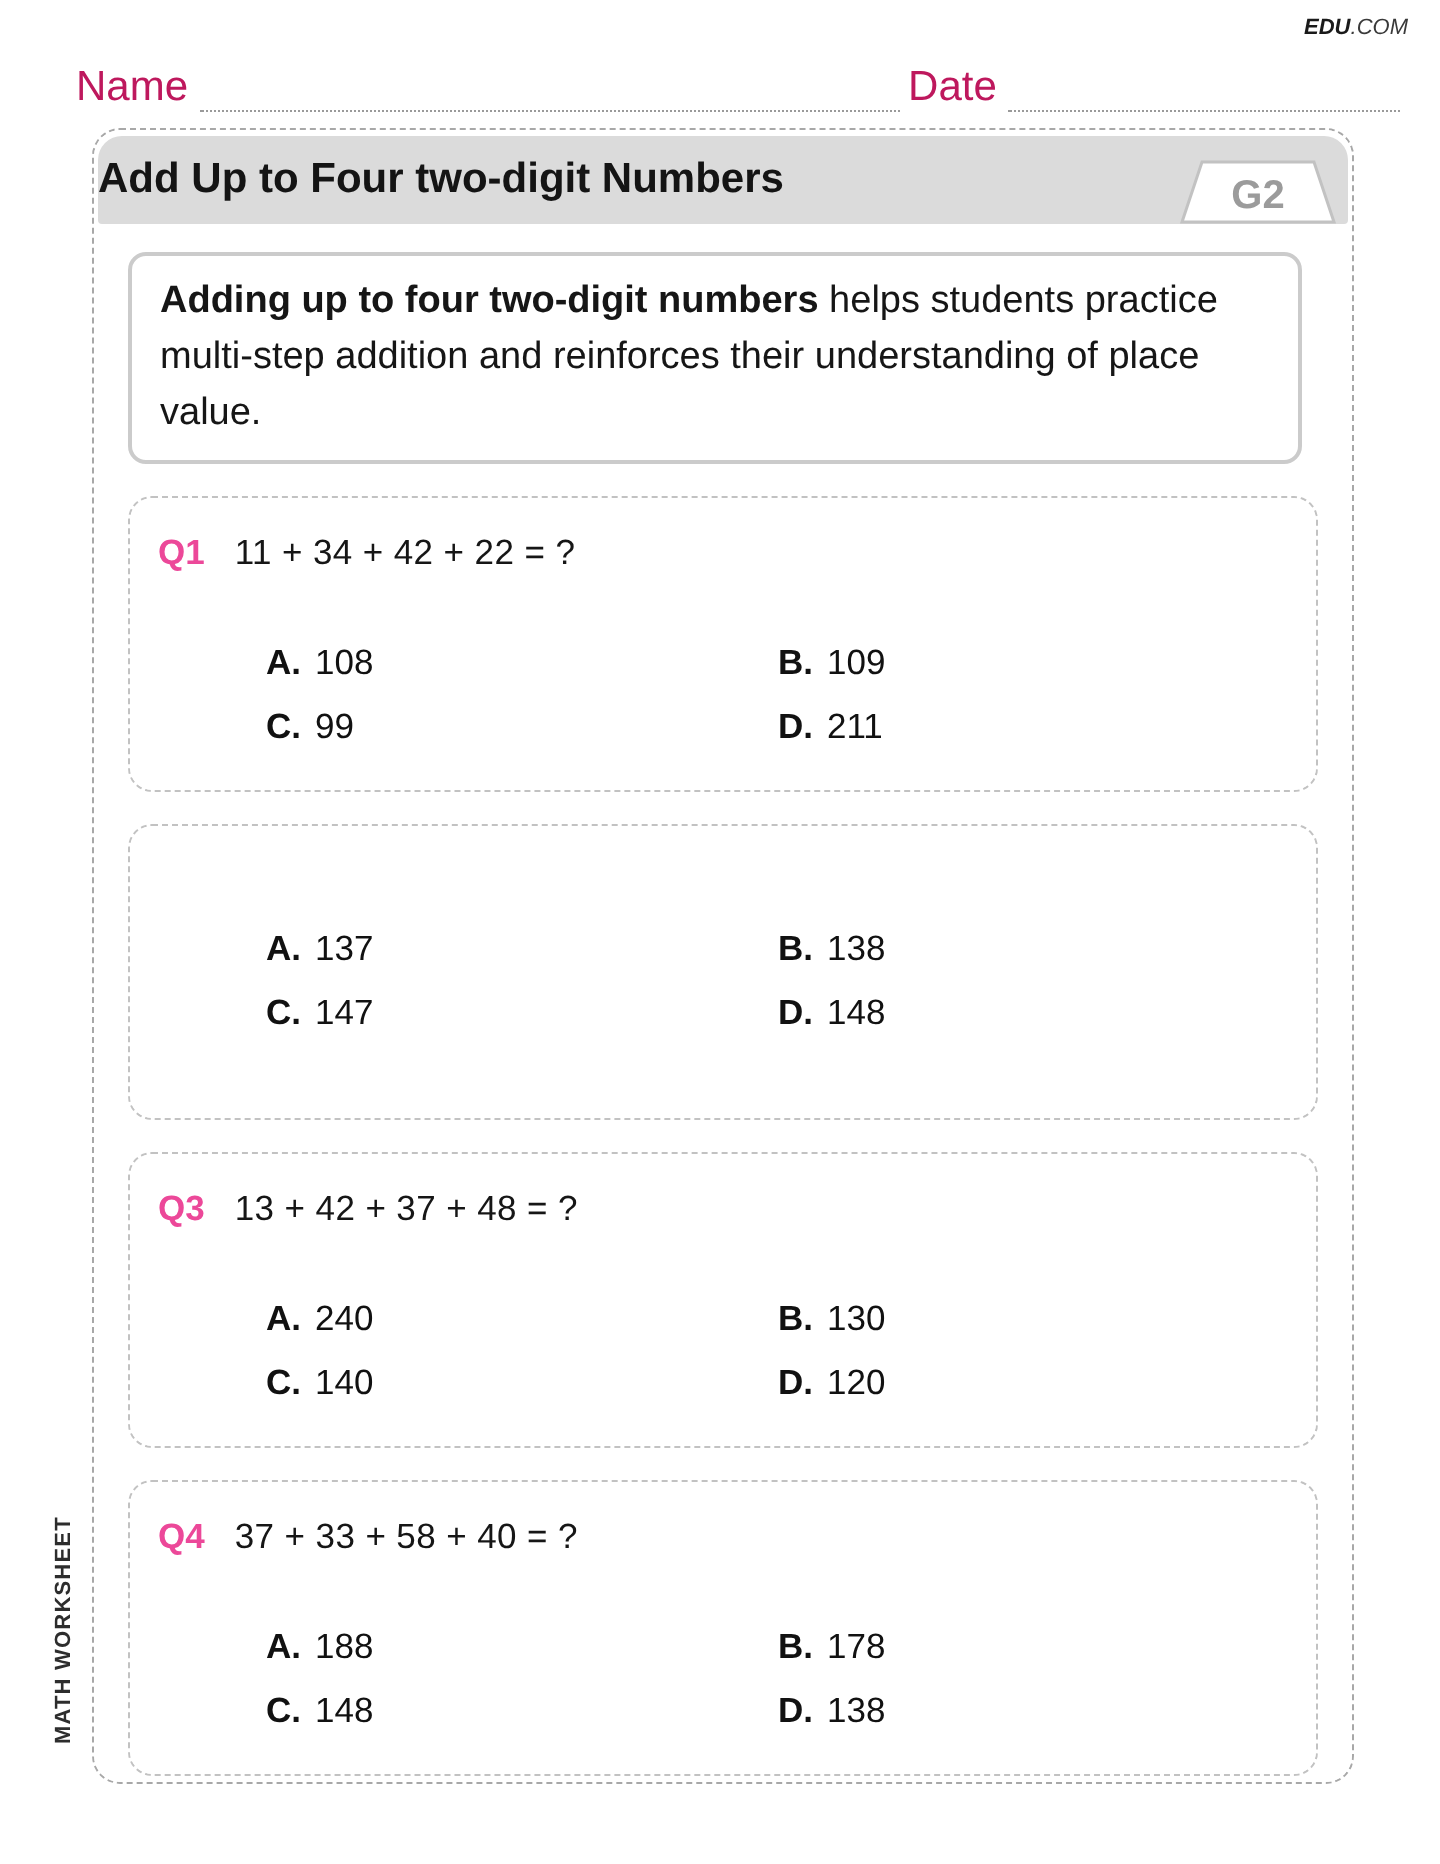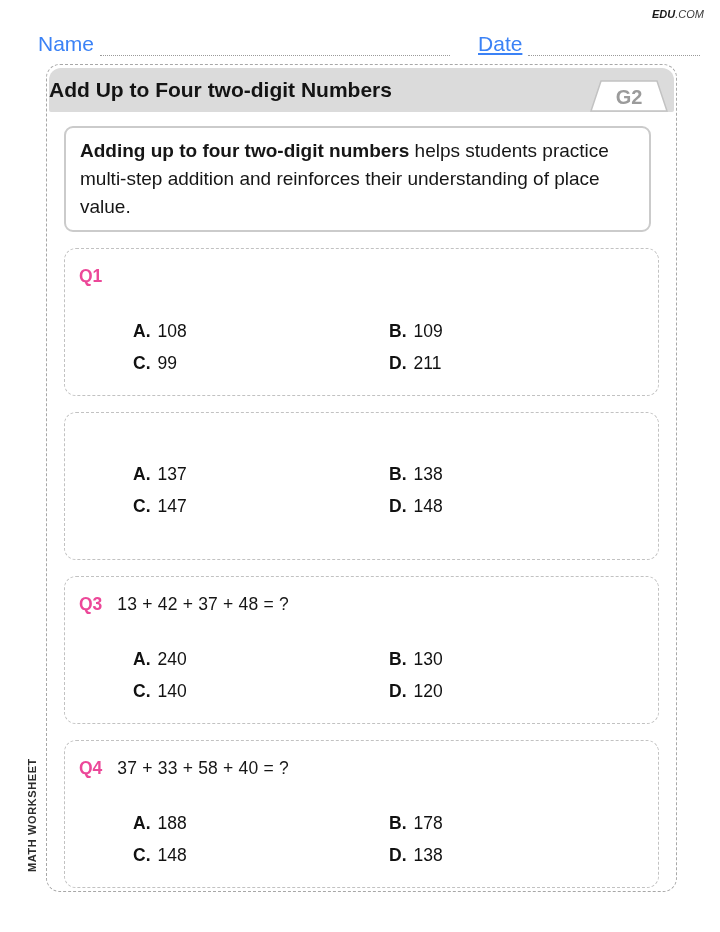--- a/index.html
+++ b/index.html
@@ -11,24 +11,24 @@
   }
   .page { position: absolute; inset: 0; }
 
   
   .logo { position: absolute; top: 8px; right: 16px; font-size: 11px; font-style: italic; color: #1a1a1a; }
   .logo b { font-weight: 700; }
   .logo span.rest { font-weight: 400; color: #3a3a3a; }
 
   
   .iddrow { position: absolute; top: 30px; left: 38px; right: 20px; display: flex; align-items: flex-end; height: 26px; }
-  .iddrow .lbl { font-size: 21px; color: #3b82f6; line-height: 24px; }
+  .iddrow .lbl { font-size: 21px; color: #be185d; line-height: 24px; }
   .fill-line { border-bottom: 1.5px dotted #9a9a9a; height: 22px; }
   .name-line { width: 350px; margin-left: 6px; }
-  .date-lbl { margin-left: 28px; text-decoration: underline; }
+  .date-lbl { margin-left: 4px; }
   .date-line { flex: 1 1 auto; margin-left: 6px; }
 
   
   .sheet {
     position: absolute; left: 46px; top: 64px; width: 631px; height: 828px;
     border: 1px dashed #a8a8a8; border-radius: 14px; background: #fff;
   }
 
   
   .titlebar {
@@ -107,20 +107,21 @@
       </span>
     </div>
 
     <div class="intro">
       <b>Adding up to four two-digit numbers</b><span> helps students practice multi-step addition and reinforces their understanding of place value.</span>
     </div>
 
     <div class="qbox">
       <div class="qhead">
         <span class="qid">Q1</span>
+        <span class="qeq">11 + 34 + 42 + 22 = ?</span>
       </div>
       <div class="opts">
         <span class="opt">
             <span class="letter">A.</span>
             <span>108</span>
           </span>
         <span class="opt">
             <span class="letter">B.</span>
             <span>109</span>
           </span>

